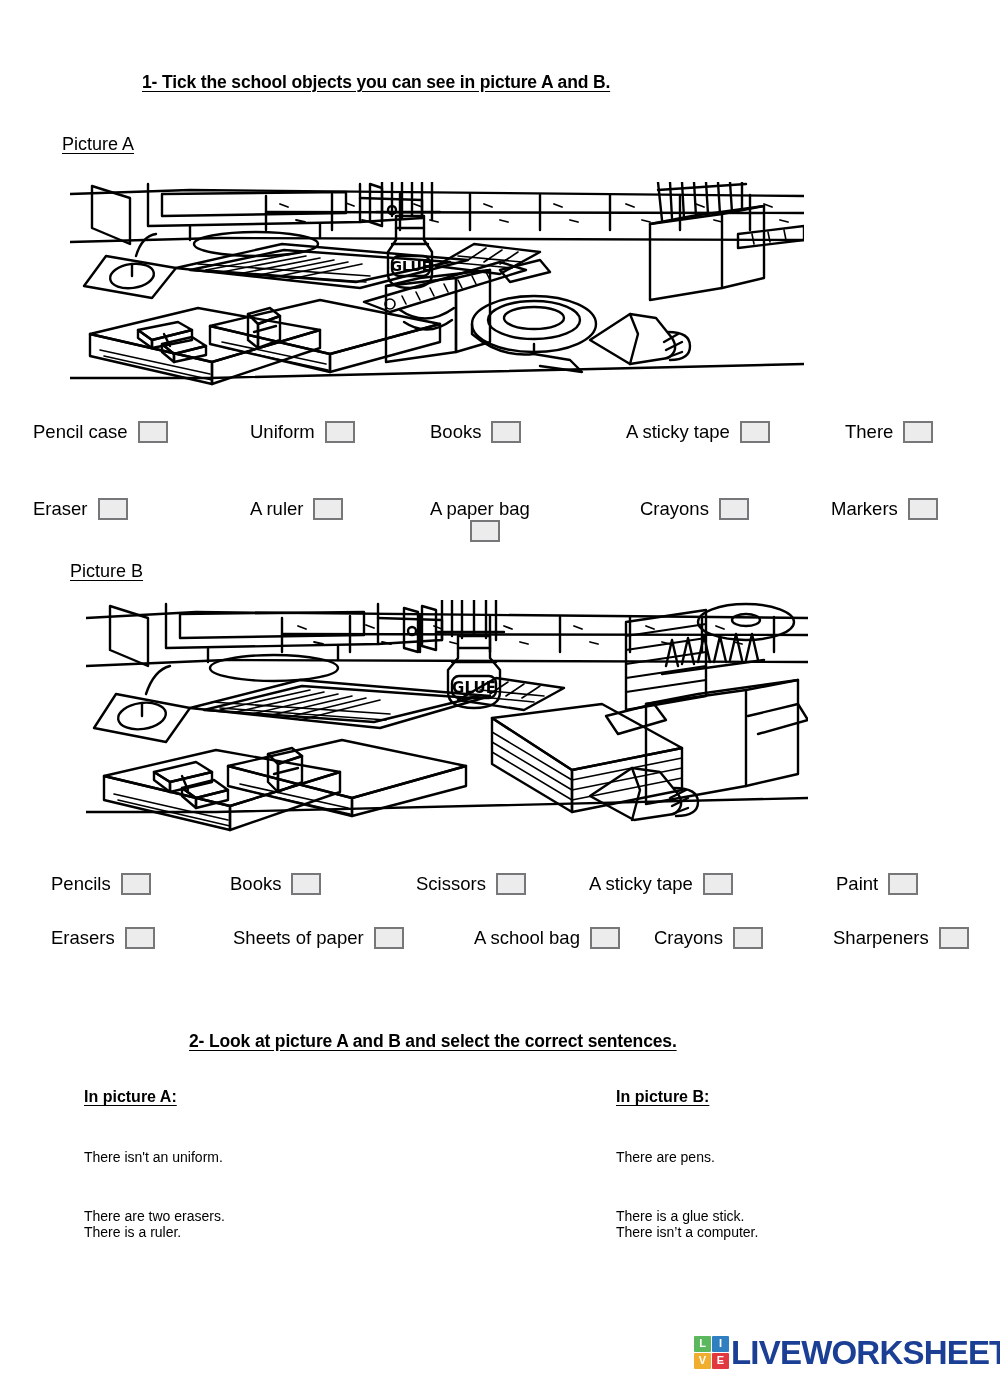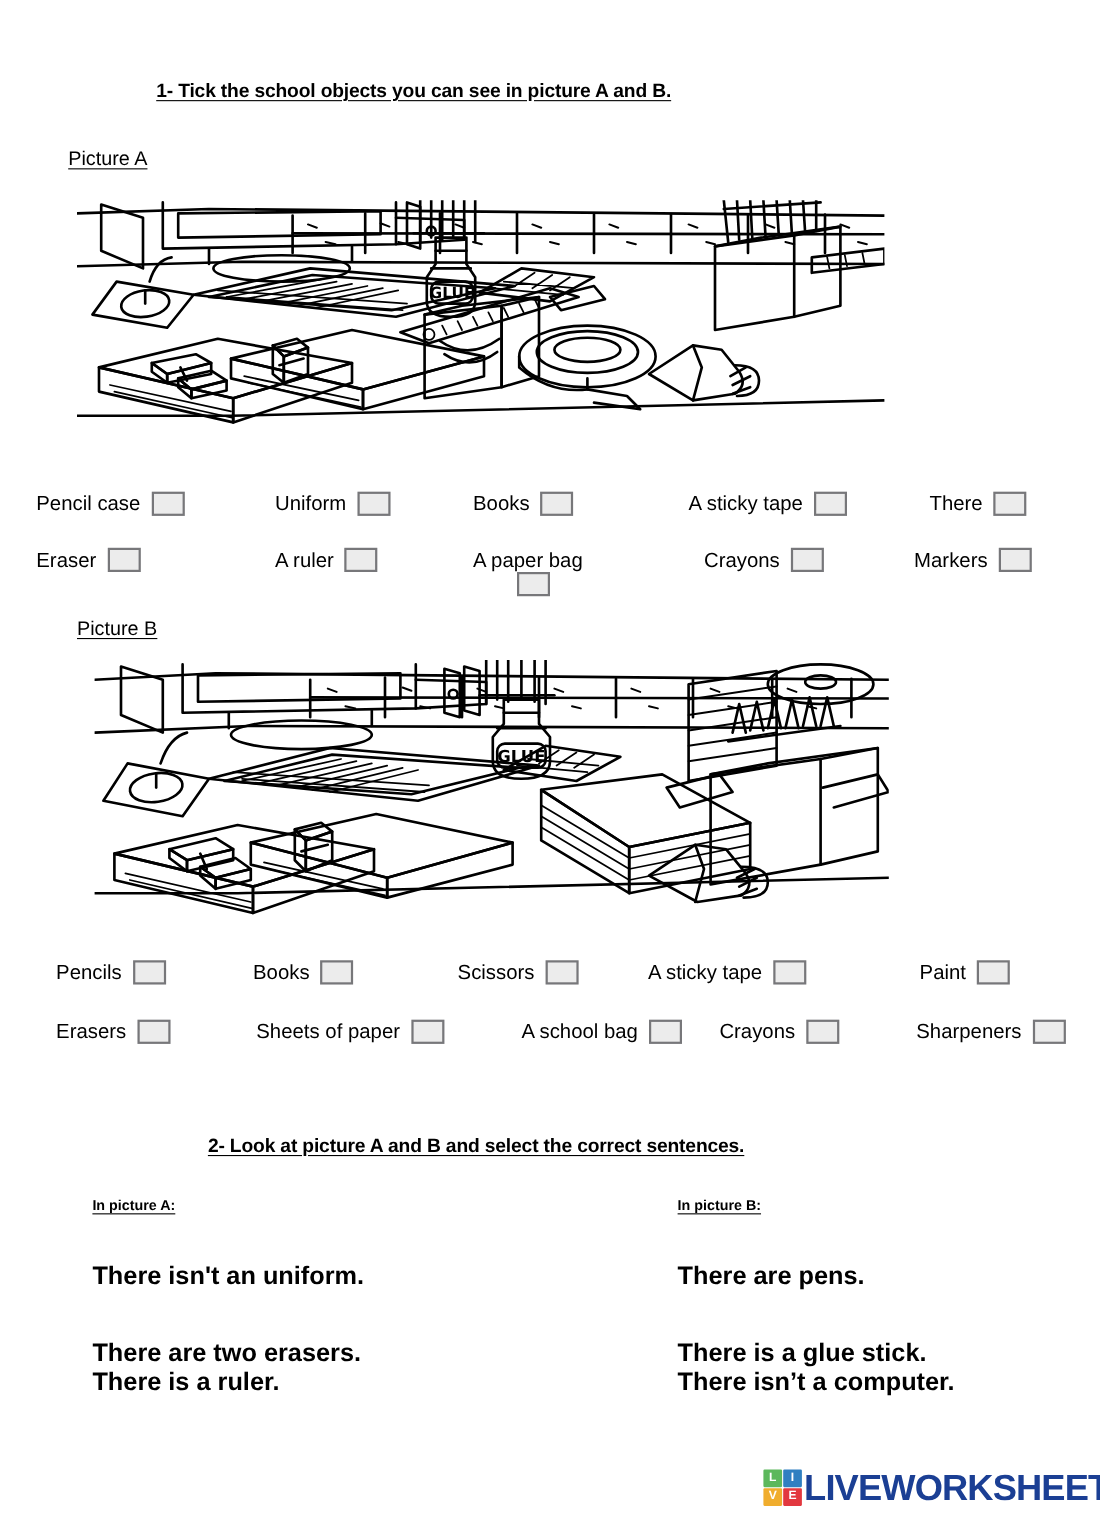--- a/index.html
+++ b/index.html
@@ -62,41 +62,41 @@
   }
   .check-box {
     width: 30px;
     height: 22px;
     background: #ececec;
     border: 2px solid #77777a;
     margin-left: 10px;
     flex: none;
   }
 
-  #rowA1 { left: 0; top: 447px; width: 1000px; }
+  #rowA1 { left: 0; top: 421px; width: 1000px; }
   #rowA2 { left: 0; top: 498px; width: 828px; }
   #rowB1 { left: 0; top: 873px; width: 912px; }
   #rowB2 { left: 0; top: 927px; width: 1000px; }
 
   
   .sentence-col { position: absolute; }
   #col-a { left: 84px; top: 1088px; }
   #col-b { left: 616px; top: 1088px; }
 
   .col-heading {
     font-weight: bold;
-    font-size: 13px;
+    font-size: 16px;
     text-decoration: underline;
     text-underline-offset: 3px;
     white-space: nowrap;
     margin: 0;
   }
   .sentence {
-    font-weight: bold;
-    font-size: 23px;
+    font-weight: normal;
+    font-size: 14px;
     white-space: nowrap;
     margin: 0;
   }
   #col-a .sentence:nth-of-type(1),
   #col-b .sentence:nth-of-type(1) { margin-top: 43px; }
   #col-a .sentence:nth-of-type(2),
   #col-b .sentence:nth-of-type(2) { margin-top: 43px; }
   #col-a .sentence:nth-of-type(3),
   #col-b .sentence:nth-of-type(3) { margin-top: 43px; }
 

